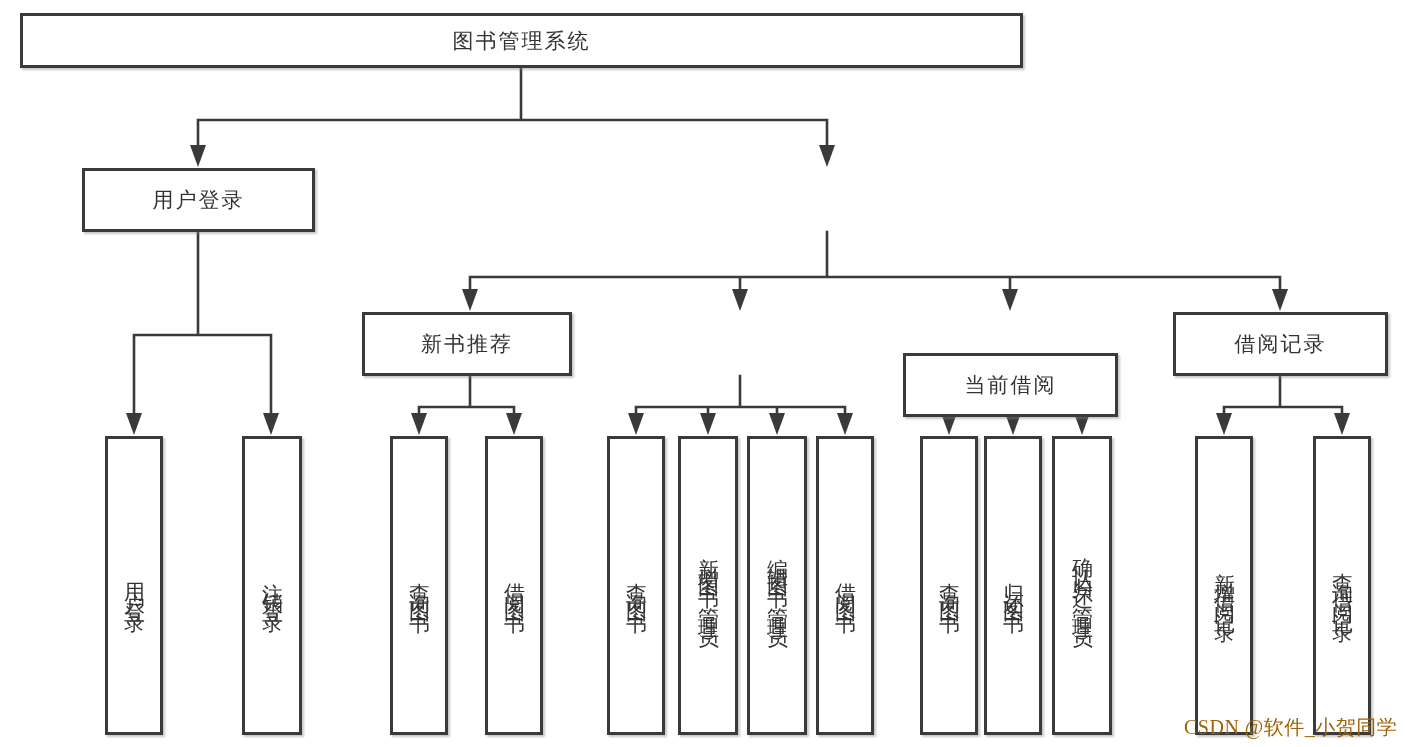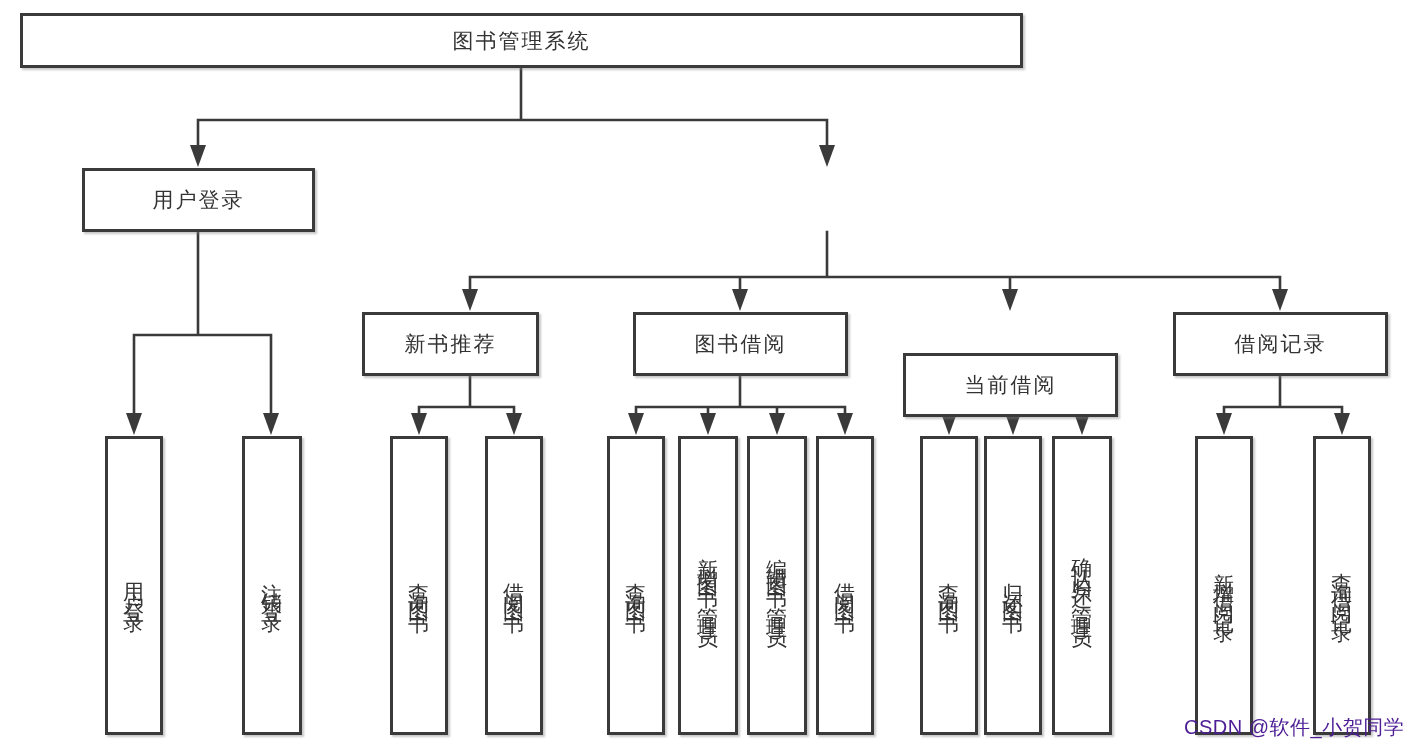--- a/index.html
+++ b/index.html
@@ -1,21 +1,21 @@
 <!DOCTYPE html>
 <html><head>
 <meta charset="utf-8">
 <style>
   html, body { margin: 0; padding: 0; background: #ffffff; }
   .canvas {
     position: relative;
     width: 1405px;
     height: 747px;
     background: #ffffff;
-    font-family: Liberation Sans, sans-serif;
+    font-family: Liberation Serif, serif;
     overflow: hidden;
   }
   .wires {
     position: absolute;
     left: 0; top: 0;
     width: 1405px; height: 747px;
     z-index: 1;
   }
   .wires path {
     fill: none;
@@ -48,21 +48,21 @@
     letter-spacing: 10px;
     line-height: 1;
   }
   .watermark {
     position: absolute;
     z-index: 5;
     left: 1184px;
     top: 714px;
     font-size: 20px;
     letter-spacing: 0.5px;
-    color: #4c1d95;
+    color: #a16207;
     white-space: nowrap;
   }
 </style>
 </head>
 <body>
 
 <div class="canvas">
 
   <svg class="wires" viewBox="0 0 1405 747" aria-hidden="true">
     <g>
@@ -104,22 +104,21 @@
       <path d="M1280 376 V407 M1224 407 H1342 M1224 407 V418 M1342 407 V418"></path>
       <polygon points="1216,413 1232,413 1224,435"></polygon>
       <polygon points="1334,413 1350,413 1342,435"></polygon>
     </g>
   </svg>
 
   <div class="node h-node" style="left:20px; top:13px; width:1003px; height:55px;">图书管理系统</div>
 
   <div class="node h-node" style="left:82px; top:168px; width:233px; height:64px;">用户登录</div>
 
-  <div class="node h-node" style="left:362px; top:312px; width:177px; height:64px;">新书推荐</div>
-  <div class="node h-node" style="left:633px; top:312px; width:215px; height:64px;">图书借阅</div>
+  <div class="node h-node" style="left:362px; top:312px; width:210px; height:64px;">新书推荐</div>
   <div class="node h-node" style="left:903px; top:312px; width:215px; height:64px;margin-top:41px;">当前借阅</div>
   <div class="node h-node" style="left:1173px; top:312px; width:215px; height:64px;">借阅记录</div>
 
   <div class="node v-node" style="left:105px; top:436px; width:58px; height:299px;">用户登录</div>
   <div class="node v-node" style="left:242px; top:436px; width:60px; height:299px;">注销登录</div>
 
   <div class="node v-node" style="left:390px; top:436px; width:58px; height:299px;">查询图书</div>
   <div class="node v-node" style="left:485px; top:436px; width:58px; height:299px;">借阅图书</div>
 
   <div class="node v-node" style="left:607px; top:436px; width:58px; height:299px;">查询图书</div>

